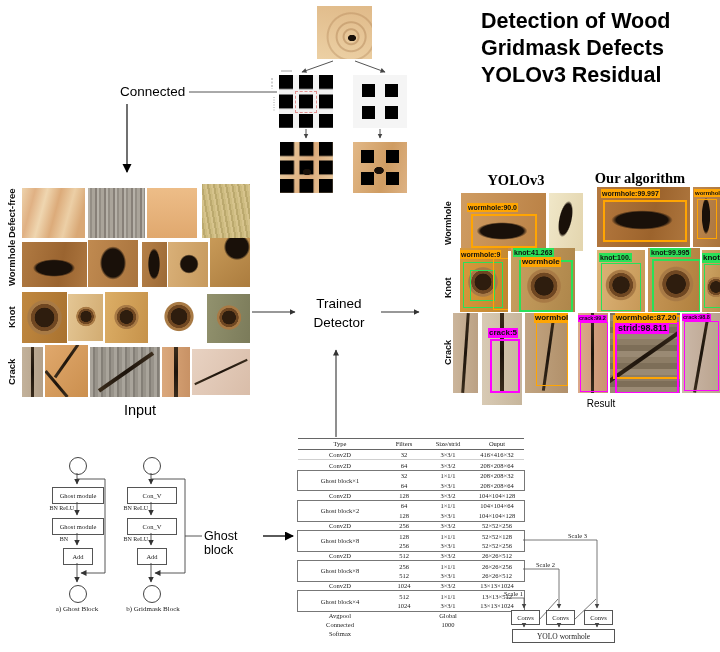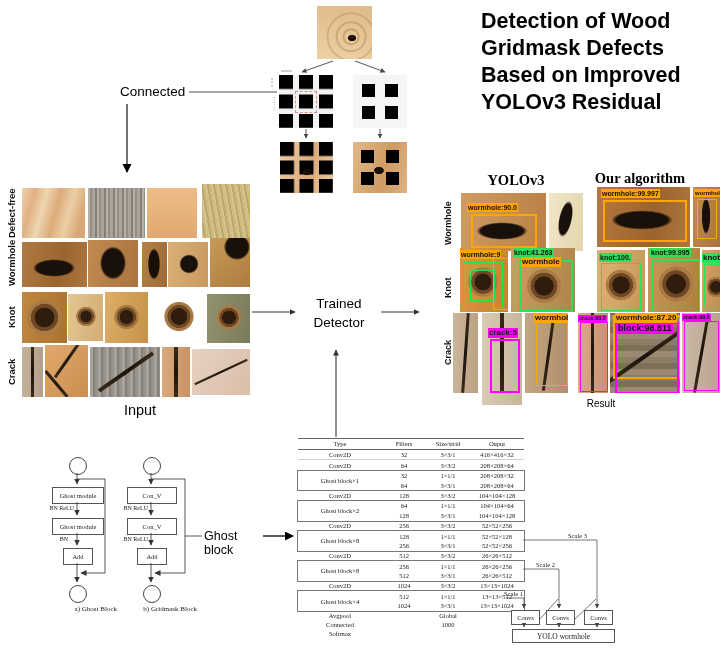--- a/index.html
+++ b/index.html
@@ -45,21 +45,21 @@
   .chip-lg{font-size:9px;line-height:11px}
   .chip-sm{font-size:5.5px;line-height:7px}
   .c-orange{background:#ffa502}
   .c-green{background:#2ae058}
   .c-magenta{background:#ff00ff}
 
   
   .nbox{position:absolute;border:1px solid #555;background:#fff;font-family:"Liberation Serif",serif;font-size:6.5px;color:#222;display:flex;align-items:center;justify-content:center;z-index:2}
   .ncirc{position:absolute;width:16px;height:16px;border:1px solid #444;border-radius:50%;background:#fff;z-index:2}
   .nnote{position:absolute;font-family:"Liberation Serif",serif;font-size:6px;color:#222;text-align:right;z-index:2}
-  .ncap{position:absolute;font-family:"Liberation Serif",serif;font-size:7px;color:#222;text-align:right;z-index:2}
+  .ncap{position:absolute;font-family:"Liberation Serif",serif;font-size:7px;color:#222;text-align:center;z-index:2}
 
   
   .ntable{position:absolute;left:298px;top:438px;width:226px;font-family:"Liberation Serif",serif;font-size:6.5px;color:#1a1a1a;z-index:2}
   .t-line{display:flex;height:9.7px;align-items:center;border-bottom:1px solid #cfcfcf}
   .t-head{border-top:1px solid #666;border-bottom:1px solid #666}
   .tc{text-align:center}
   .c-type{width:84px}.c-fil{width:44px}.c-size{width:44px}.c-out{width:54px}
   .t-ghost{display:flex;outline:1px solid #777;align-items:stretch}
   .tg-type{width:84px;display:flex;align-items:center;justify-content:center;text-align:center}
   .tg-right{display:flex;flex-direction:column}
@@ -130,21 +130,20 @@
       <path d="M574,620 L596,599"></path>
       <path d="M524,623 L524,627" marker-end="url(#arg)"></path>
       <path d="M559,623 L559,627" marker-end="url(#arg)"></path>
       <path d="M597,623 L597,627" marker-end="url(#arg)"></path>
     </g>
   </svg>
 
   <div class="title">
     <div>Detection of Wood</div>
     <div>Gridmask Defects</div>
-    <div>Based on Improved</div>
     <div>YOLOv3 Residual</div>
   </div>
 
   <div class="maskbase wtop" style="left:317px;top:6px;width:55px;height:53px">
     <div class="blob" style="left:30px;top:28px;width:10px;height:8px"></div>
   </div>
   <div class="plain" style="left:120px;top:84px;width:70px;font-size:13.5px">Connected</div>
   <div class="maskbase m9" style="left:279px;top:75px;width:54px;height:53px">
     <div class="redsq" style="left:16px;top:16px;width:20px;height:20px"></div>
   </div>
@@ -292,21 +291,21 @@
   <div class="rimg" style="left:578px;top:313px;width:30px;height:80px;background:linear-gradient(90deg,#dba98a,#c99270)">
     <div class="crackl" style="left:13px;top:0;width:3px;height:80px"></div>
     <div class="bbox b-magenta thin" style="left:2px;top:9px;width:26px;height:68px"></div>
     <div class="chip c-magenta chip-sm" style="left:0;top:2px">crack:99.2</div>
   </div>
   <div class="rimg" style="left:610px;top:313px;width:70px;height:80px;background:repeating-linear-gradient(0deg,#9a8a74 0 6px,#7d6e58 6px 12px,#8d7d66 12px 18px)">
     <div class="crackl" style="left:32px;top:-6px;width:4px;height:100px;transform:rotate(55deg)"></div>
     <div class="bbox b-orange" style="left:3px;top:2px;width:64px;height:60px"></div>
     <div class="bbox b-magenta" style="left:5px;top:9px;width:60px;height:68px"></div>
     <div class="chip c-orange chip-md" style="left:5px;top:0">wormhole:87.20</div>
-    <div class="chip c-magenta chip-lg" style="left:7px;top:10px">block:98.811</div>
+    <div class="chip c-magenta chip-lg" style="left:7px;top:10px">strid:98.811</div>
   </div>
   <div class="rimg" style="left:682px;top:313px;width:38px;height:80px;background:linear-gradient(90deg,#cbb8a8,#baa38e)">
     <div class="crackl" style="left:18px;top:0;width:3px;height:80px;transform:rotate(10deg)"></div>
     <div class="bbox b-magenta thin" style="left:2px;top:8px;width:33px;height:68px"></div>
     <div class="chip c-magenta chip-sm" style="left:0;top:1px">crack:98.8</div>
   </div>
 
   <div class="cap" style="left:566px;top:398px;width:70px;font-size:10px">Result</div>
 
   <div class="ncirc" style="left:69px;top:457px"></div>

